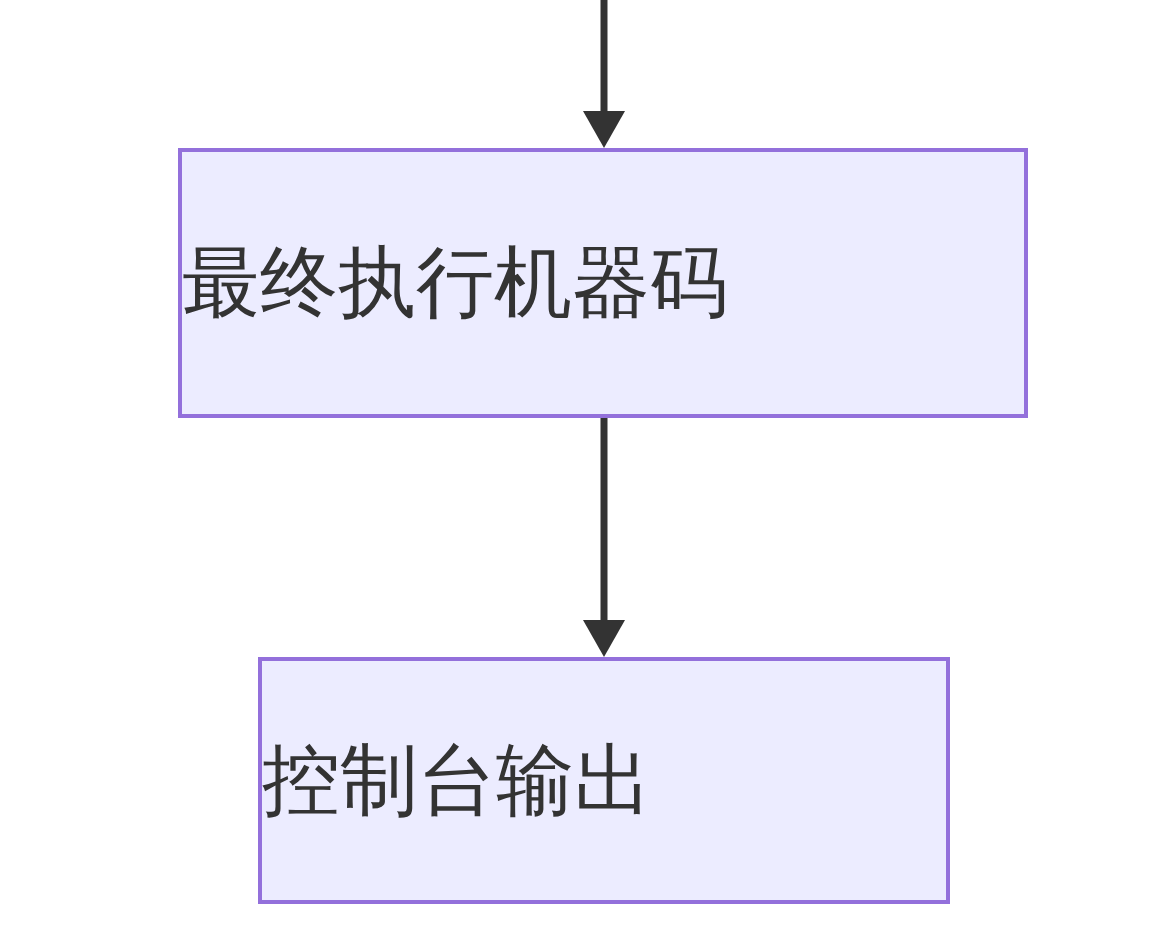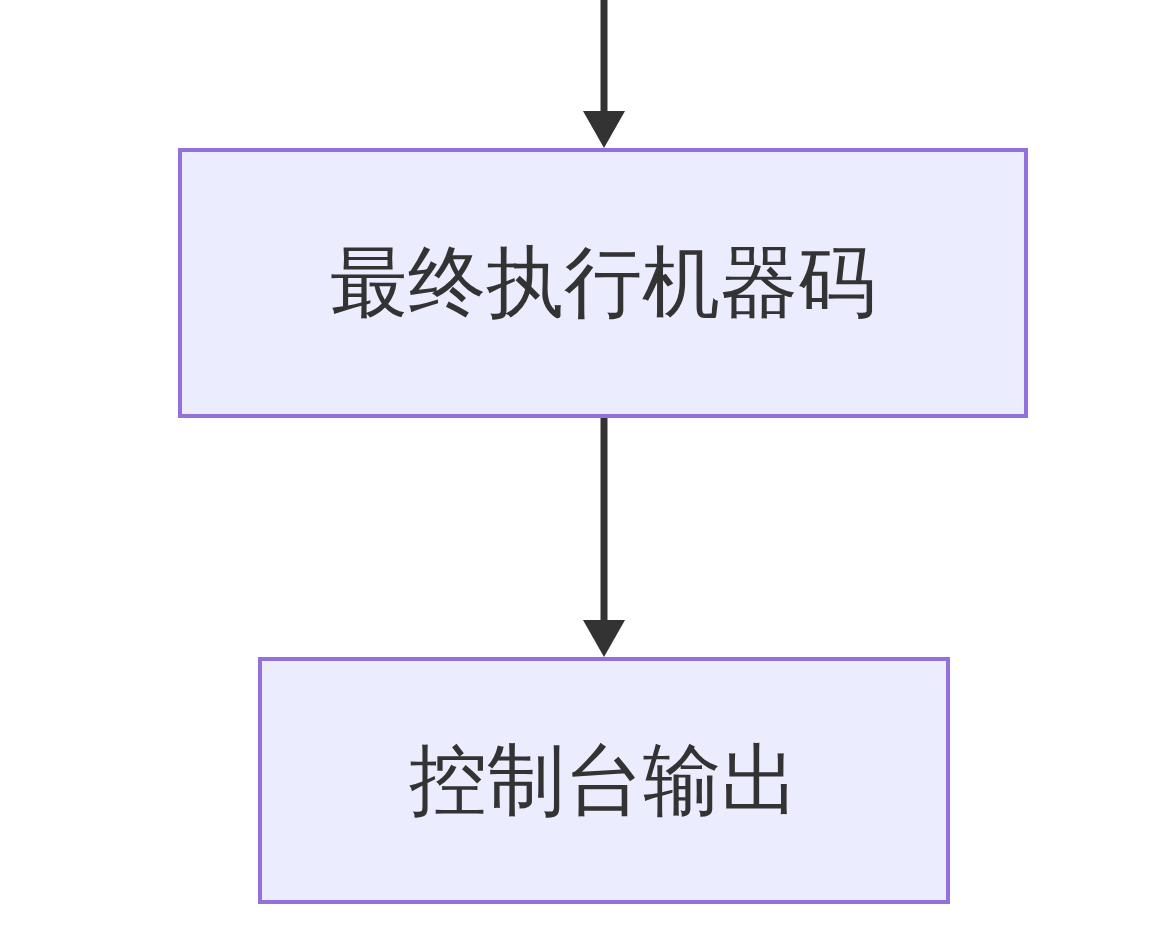--- a/index.html
+++ b/index.html
@@ -36,21 +36,20 @@
   .edge-arrowhead {
     fill: var(--edge);
     stroke: none;
   }
   .node {
     position: absolute;
     background: var(--node-fill);
     border: 4px solid var(--node-border);
     display: flex;
     align-items: center;
-    justify-content: center;
     color: var(--text);
     font-size: 78px;
     line-height: 1.2;
     white-space: nowrap;
   }
   .node-final-machine-code {
     left: 178px;
     top: 148px;
     width: 850px;
     height: 270px;

